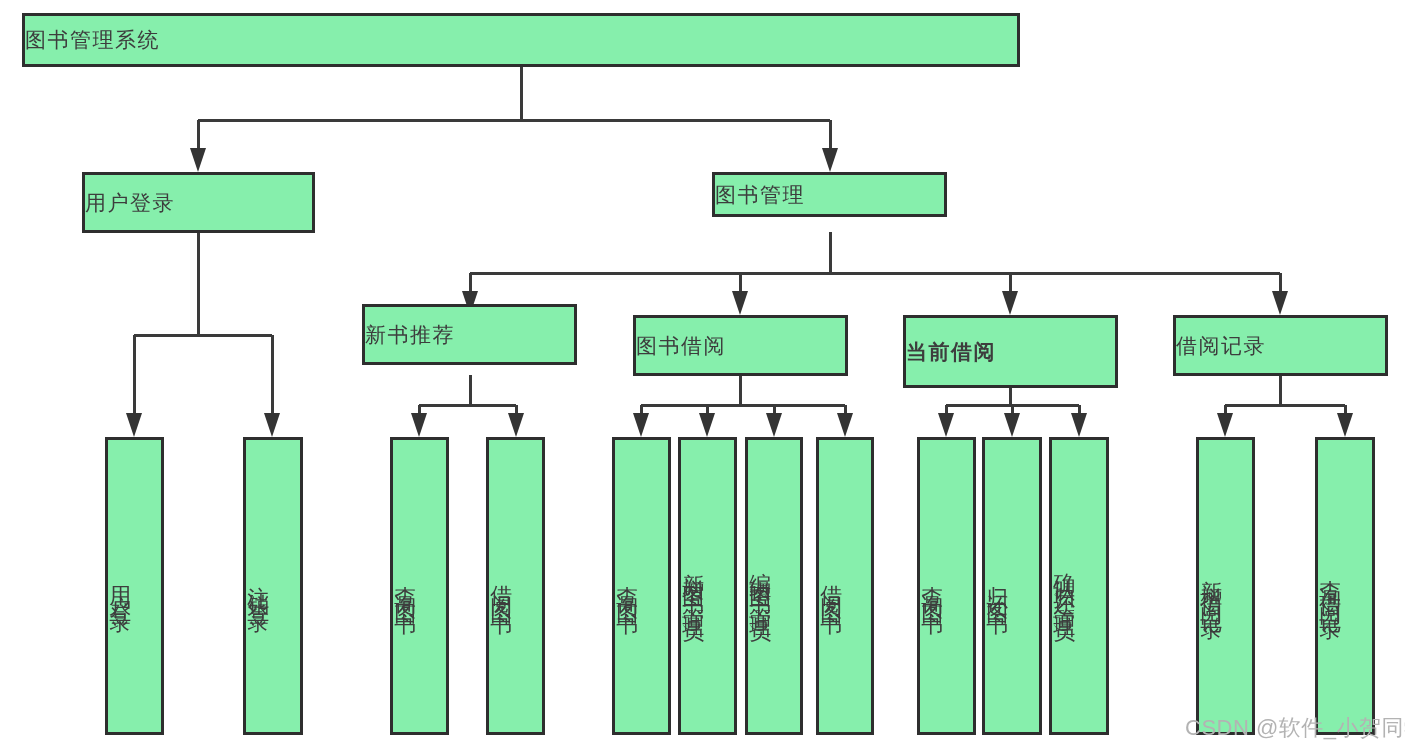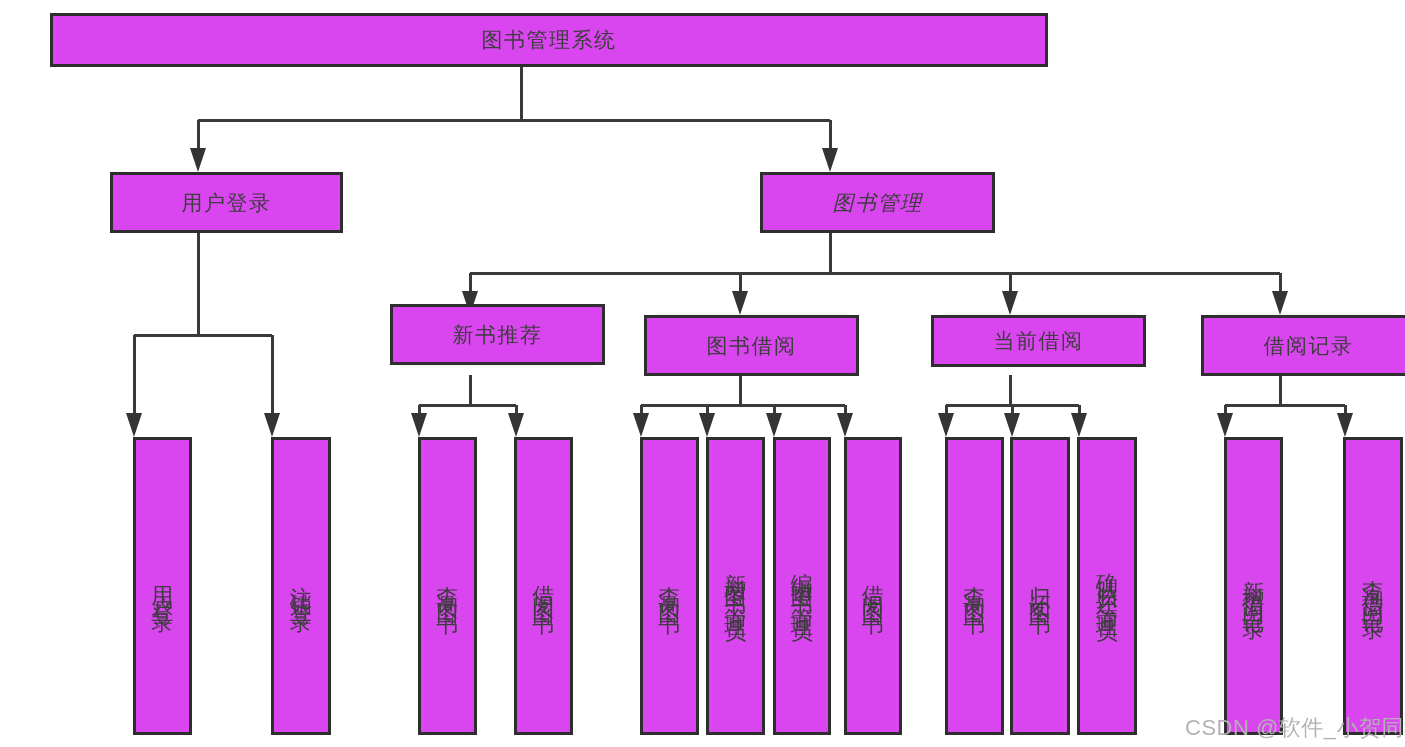--- a/index.html
+++ b/index.html
@@ -2,24 +2,23 @@
 <html><head>
 <meta charset="utf-8">
 <style>
   html,body { margin:0; padding:0; background:#ffffff; }
   .canvas {
     position:relative; width:1405px; height:747px; background:#ffffff;
     font-family:"Liberation Sans","DejaVu Sans",sans-serif; color:#3d3d3d; overflow:hidden;
   }
   svg.connectors { position:absolute; left:0; top:0; z-index:1; }
   .node {
-    position:absolute; box-sizing:border-box; background:#d946ef;
-    border:3px solid #2e2e2e; display:flex; align-items:center; justify-content:center;
+    position:absolute; box-sizing:border-box; background:#86efac;
+    border:3px solid #2e2e2e; display:flex; align-items:center; justify-content:flex-start;
     z-index:2;
-    margin-left:28px;
   }
   .hnode { font-size:21px; letter-spacing:1.5px; }
   .leaf span {
     writing-mode:vertical-rl; text-orientation:mixed;
     font-size:22px; line-height:1.15; letter-spacing:9px; white-space:nowrap;
   }
   .leaf.long span { letter-spacing:7px; }
   .leaf.mid  span { letter-spacing:8px; }
   .watermark {
     position:absolute; left:1185px; top:713px; z-index:3;
@@ -71,31 +70,31 @@
     </g>
   </svg>
 
   <div class="node hnode" style="left:22px; top:13px; width:998px; height:54px;">
     <span>图书管理系统</span>
   </div>
 
   <div class="node hnode" style="left:82px; top:172px; width:233px; height:61px;">
     <span>用户登录</span>
   </div>
-  <div class="node hnode" style="left:732px; top:172px; width:235px; height:61px;font-style:italic;">
+  <div class="node hnode" style="left:712px; top:172px; width:235px; height:45px;">
     <span>图书管理</span>
   </div>
 
   <div class="node hnode" style="left:362px; top:304px; width:215px; height:61px;">
     <span>新书推荐</span>
   </div>
-  <div class="node hnode" style="left:616px; top:315px; width:215px; height:61px;">
+  <div class="node hnode" style="left:633px; top:315px; width:215px; height:61px;">
     <span>图书借阅</span>
   </div>
-  <div class="node hnode" style="left:903px; top:315px; width:215px; height:52px;">
+  <div class="node hnode" style="left:903px; top:315px; width:215px; height:73px;font-weight:bold;">
     <span>当前借阅</span>
   </div>
   <div class="node hnode" style="left:1173px; top:315px; width:215px; height:61px;">
     <span>借阅记录</span>
   </div>
 
   <div class="node leaf" style="left:105px; top:437px; width:59px; height:298px;">
     <span>用户登录</span>
   </div>
   <div class="node leaf" style="left:243px; top:437px; width:60px; height:298px;">

